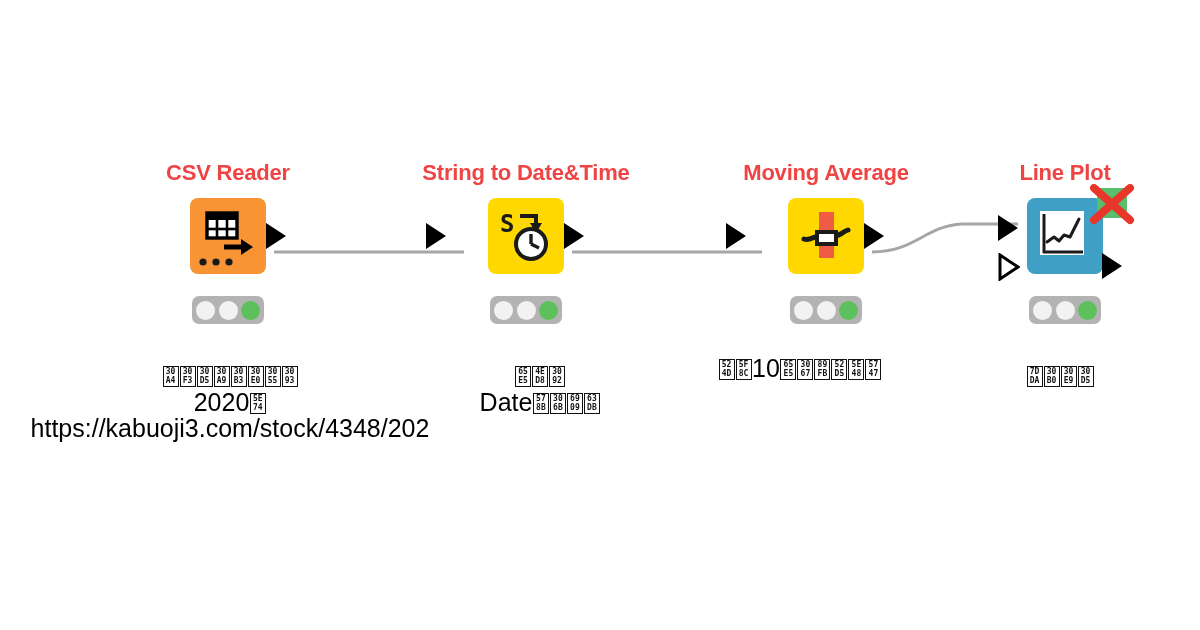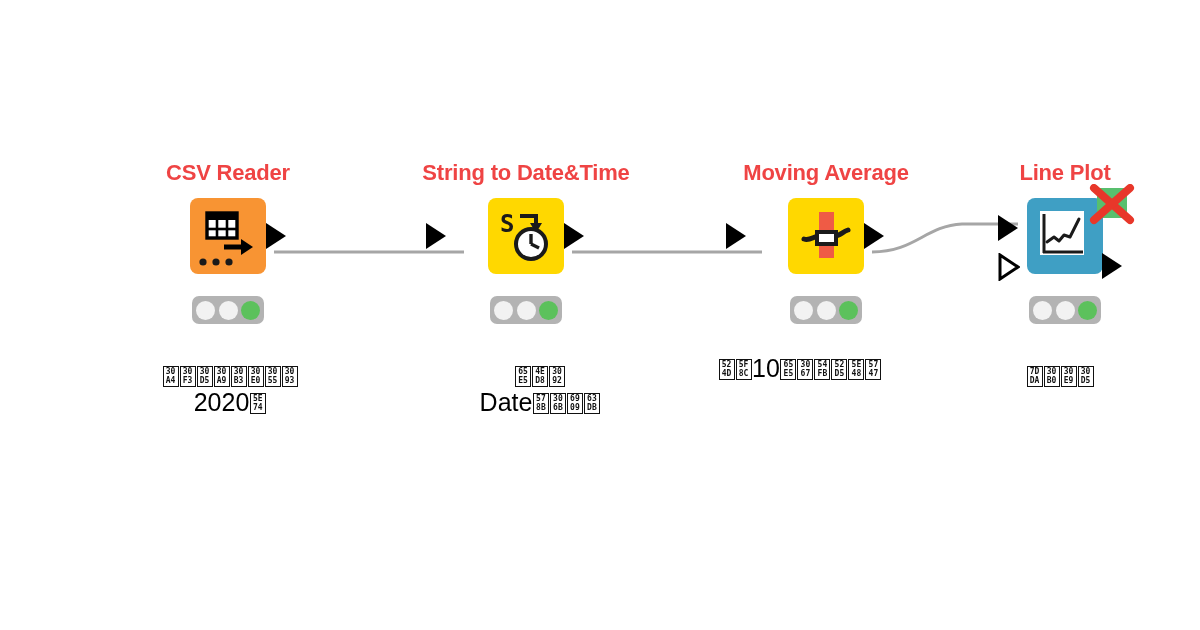--- a/index.html
+++ b/index.html
@@ -249,28 +249,29 @@
     <div class="status-bar">
       <span class="led"></span>
       <span class="led"></span>
       <span class="led green"></span>
     </div>
   </div>
 
   <div class="annot center" id="annot-csv" style="left:0px;top:362px;width:460px;">
       <span class="ln"><span class="tofu"><i>30</i><i>A4</i></span><span class="tofu"><i>30</i><i>F3</i></span><span class="tofu"><i>30</i><i>D5</i></span><span class="tofu"><i>30</i><i>A9</i></span><span class="tofu"><i>30</i><i>B3</i></span><span class="tofu"><i>30</i><i>E0</i></span><span class="tofu"><i>30</i><i>55</i></span><span class="tofu"><i>30</i><i>93</i></span></span>
       <span class="ln"><span>2020</span><span class="tofu"><i>5E</i><i>74</i></span></span>
+      <span class="ln"><span>https://kabuoji3.com/stock/4348/202</span></span>
     </div>
 
   <div class="annot center" id="annot-str" style="left:400px;top:362px;width:280px;">
       <span class="ln"><span class="tofu"><i>65</i><i>E5</i></span><span class="tofu"><i>4E</i><i>D8</i></span><span class="tofu"><i>30</i><i>92</i></span></span>
       <span class="ln"><span>Date</span><span class="tofu"><i>57</i><i>8B</i></span><span class="tofu"><i>30</i><i>6B</i></span><span class="tofu"><i>69</i><i>09</i></span><span class="tofu"><i>63</i><i>DB</i></span></span>
     </div>
 
   <div class="annot center" id="annot-mov" style="left:660px;top:355px;width:280px;">
-      <span class="ln"><span class="tofu"><i>52</i><i>4D</i></span><span class="tofu"><i>5F</i><i>8C</i></span><span>10</span><span class="tofu"><i>65</i><i>E5</i></span><span class="tofu"><i>30</i><i>67</i></span><span class="tofu"><i>54</i><i>FB</i></span><span class="tofu"><i>52</i><i>D5</i></span><span class="tofu"><i>5E</i><i>48</i></span><span class="tofu"><i>57</i><i>47</i></span></span>
+      <span class="ln"><span class="tofu"><i>52</i><i>4D</i></span><span class="tofu"><i>5F</i><i>8C</i></span><span>10</span><span class="tofu"><i>65</i><i>E5</i></span><span class="tofu"><i>30</i><i>67</i></span><span class="tofu"><i>89</i><i>FB</i></span><span class="tofu"><i>52</i><i>D5</i></span><span class="tofu"><i>5E</i><i>48</i></span><span class="tofu"><i>57</i><i>47</i></span></span>
     </div>
 
   <div class="annot center" id="annot-lp" style="left:960px;top:362px;width:200px;">
       <span class="ln"><span class="tofu"><i>7D</i><i>DA</i></span><span class="tofu"><i>30</i><i>B0</i></span><span class="tofu"><i>30</i><i>E9</i></span><span class="tofu"><i>30</i><i>D5</i></span></span>
     </div>
 
 </div>
 
 </body></html>

